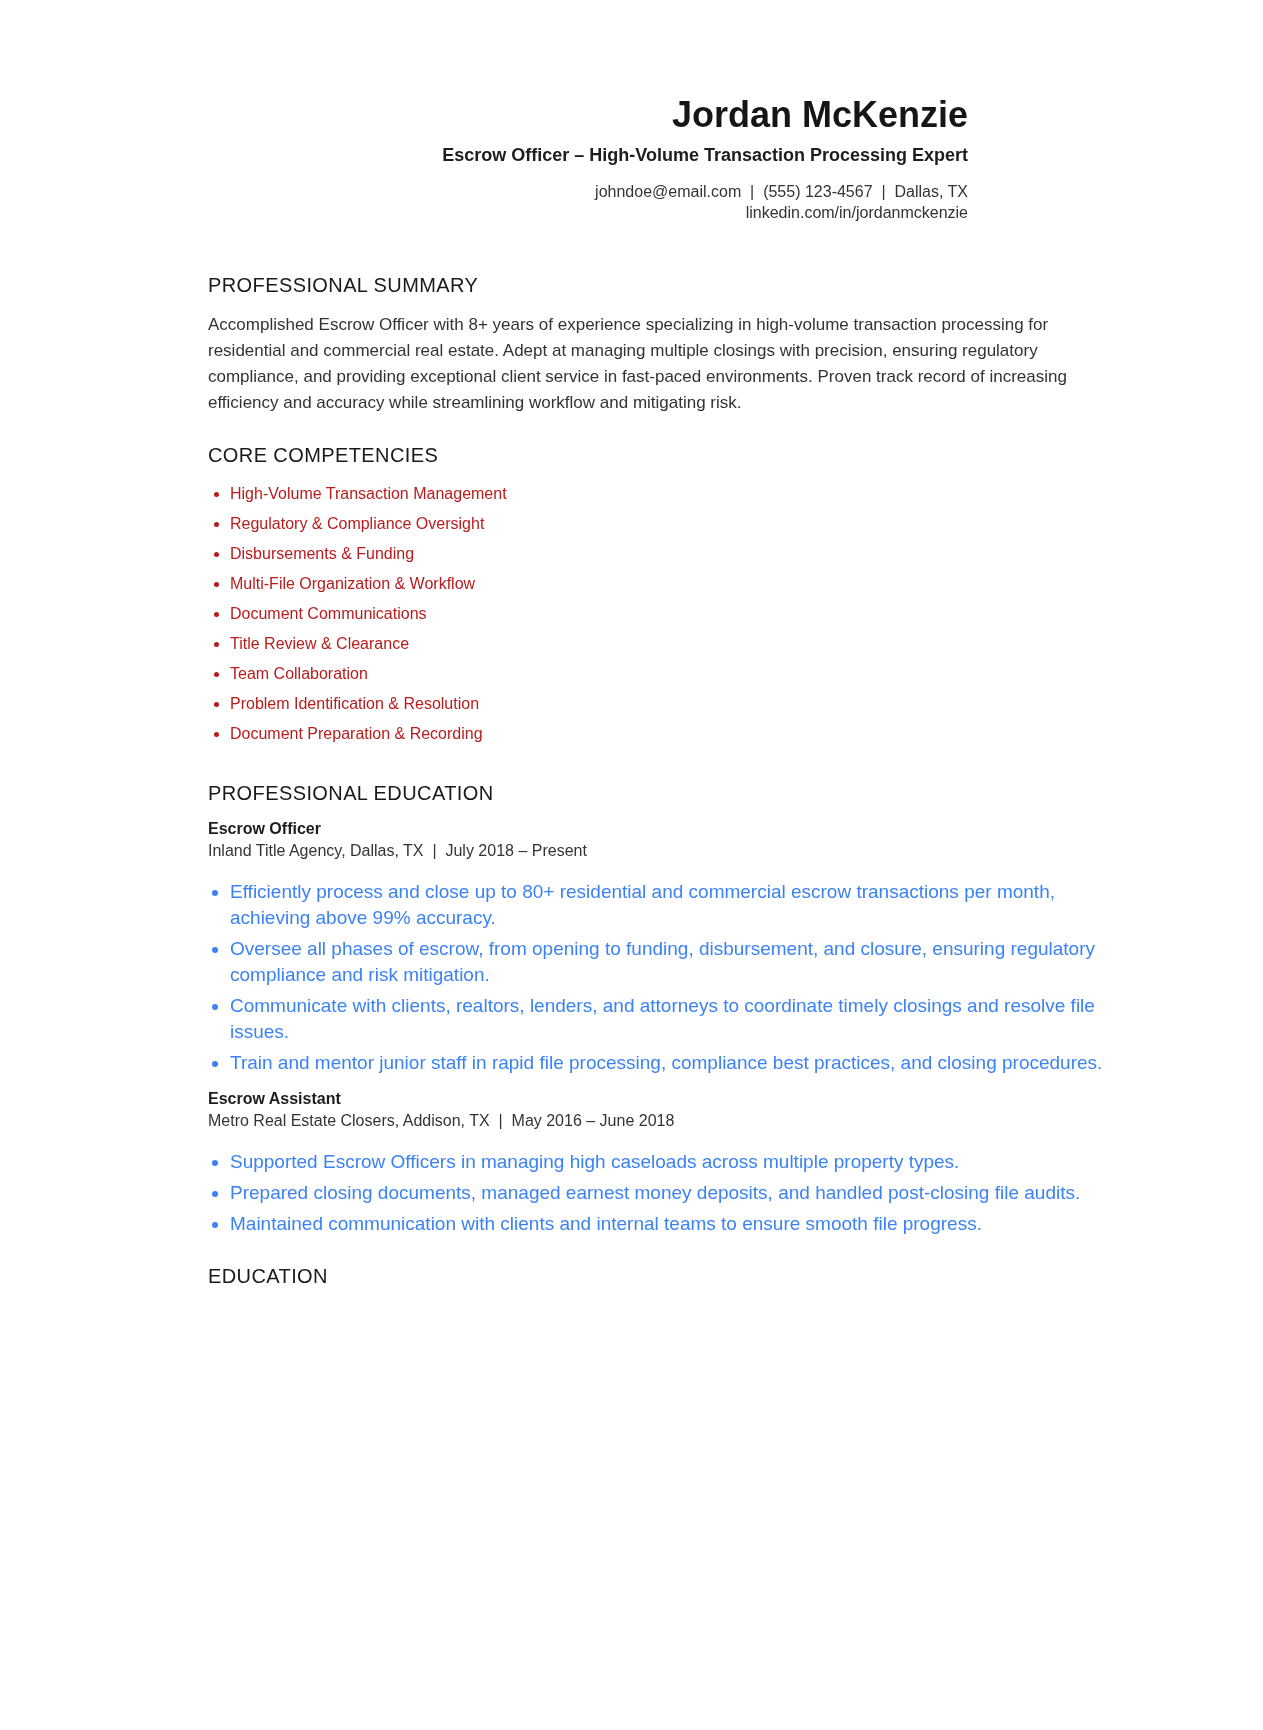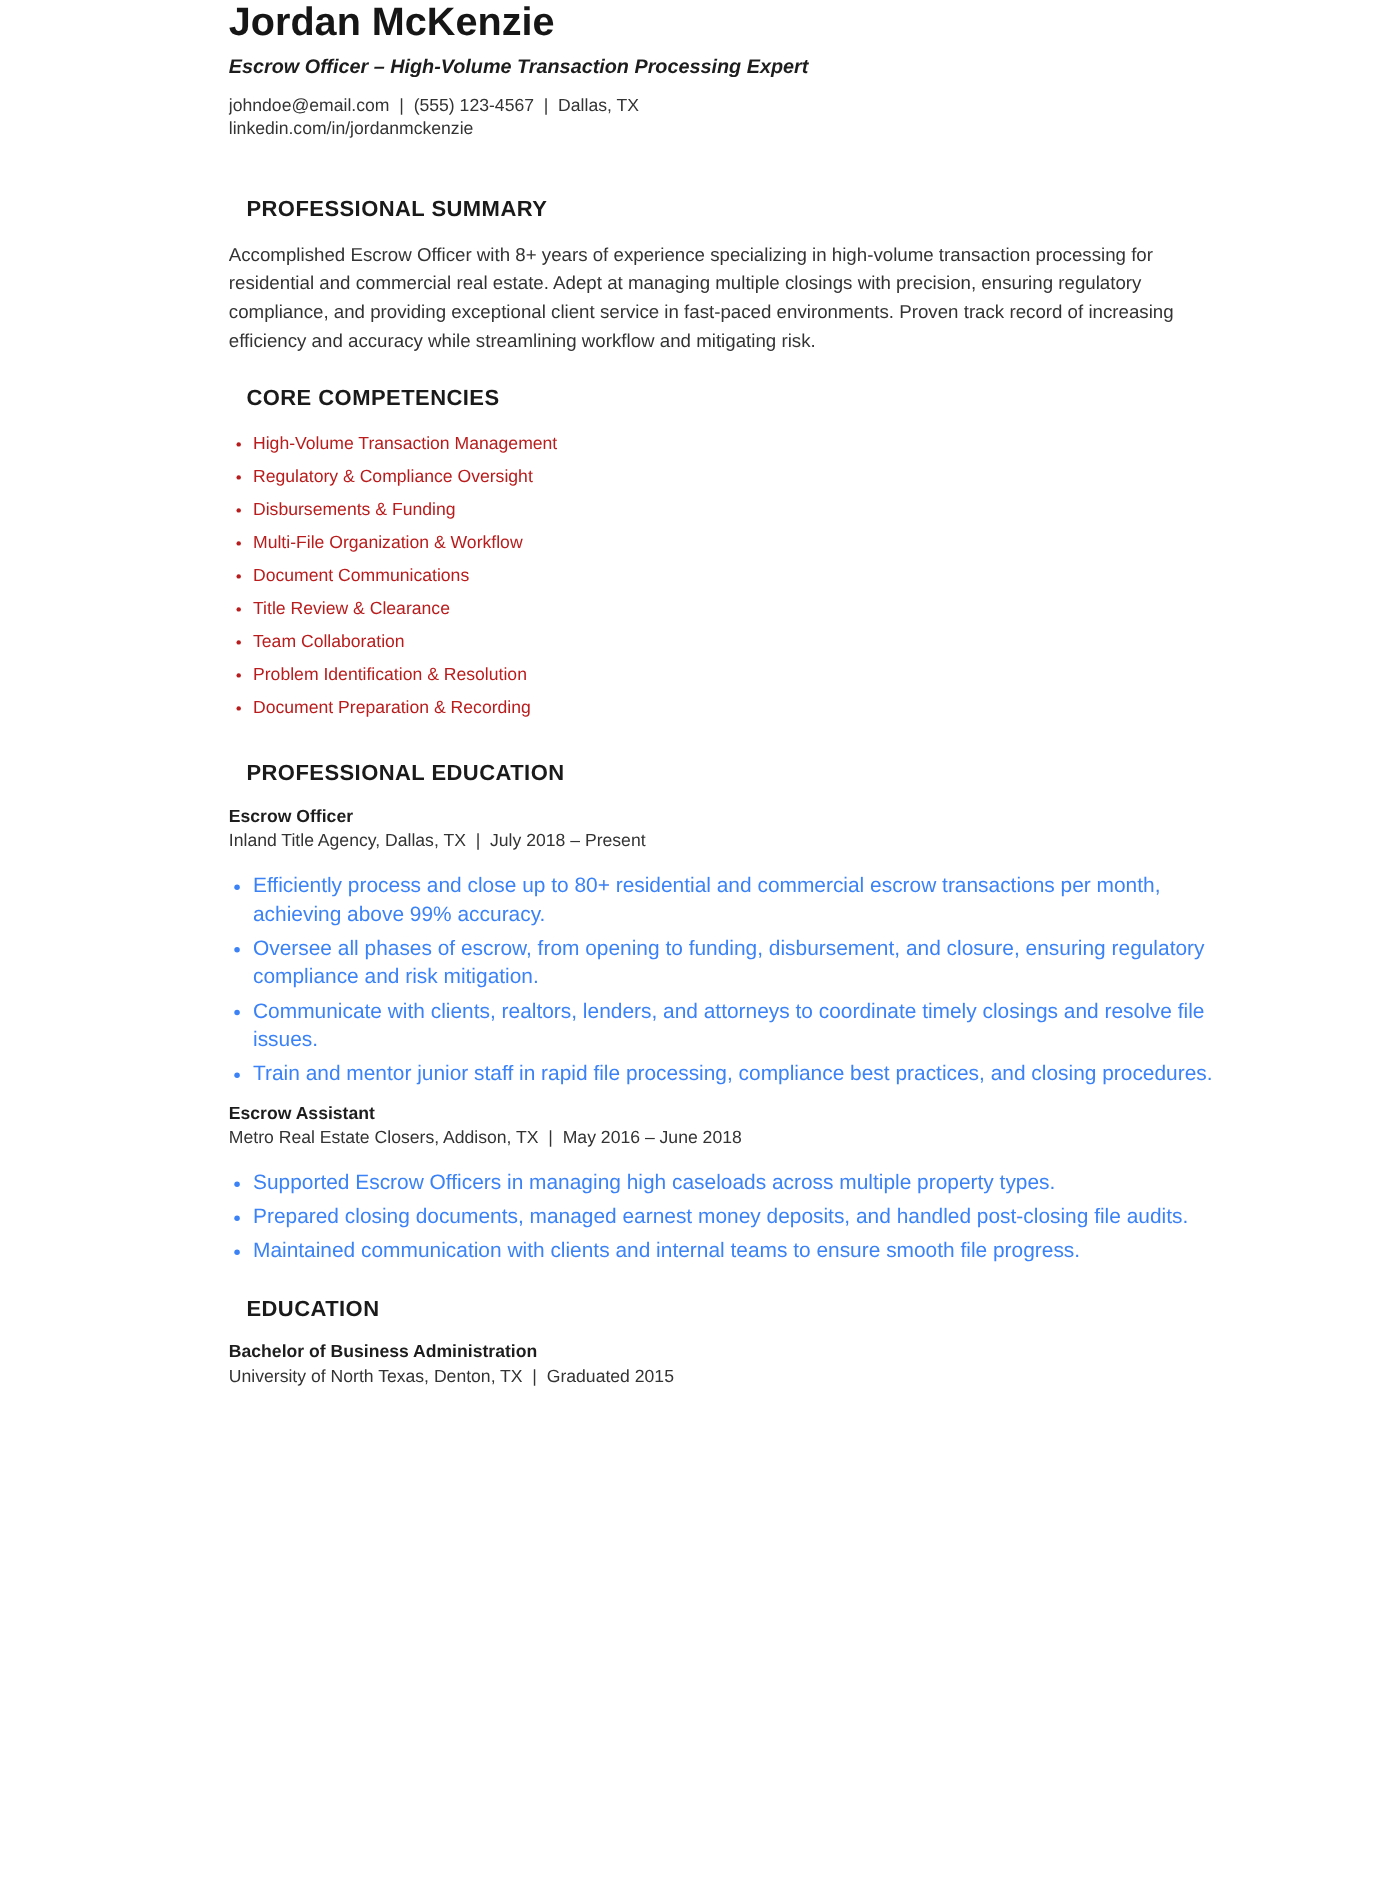--- a/index.html
+++ b/index.html
@@ -22,50 +22,50 @@
     width: 900px;
     height: 1303px;
     overflow: hidden;
   }
 
   .pre { white-space: pre-wrap; }
 
   
   .header {
     width: 760px;
-    text-align: left;
+    padding-top: 95px;
+    text-align: right;
   }
   .name {
     margin: 0;
     font-size: 36px;
     line-height: 40px;
     font-weight: 700;
     color: #161616;
   }
   .subtitle {
     margin-top: 9px;
     font-size: 18px;
     line-height: 22px;
     font-weight: 700;
     color: #1d1d1d;
-    font-style: italic;
   }
   .contact {
     margin-top: 15px;
     font-size: 16px;
     line-height: 21px;
     color: #333333;
   }
 
   
   h2 {
-    margin: 16px;
+    margin: 0;
     font-size: 20px;
     line-height: 25px;
-    font-weight: 700;
+    font-weight: 400;
     letter-spacing: 0.4px;
     color: #1a1a1a;
   }
   .sec-summary    { margin-top: 50px; }
   .sec-core       { margin-top: 27px; }
   .sec-experience { margin-top: 34px; }
   .sec-education  { margin-top: 27px; }
 
   .body-text {
     margin: 14px 0 0 0;

